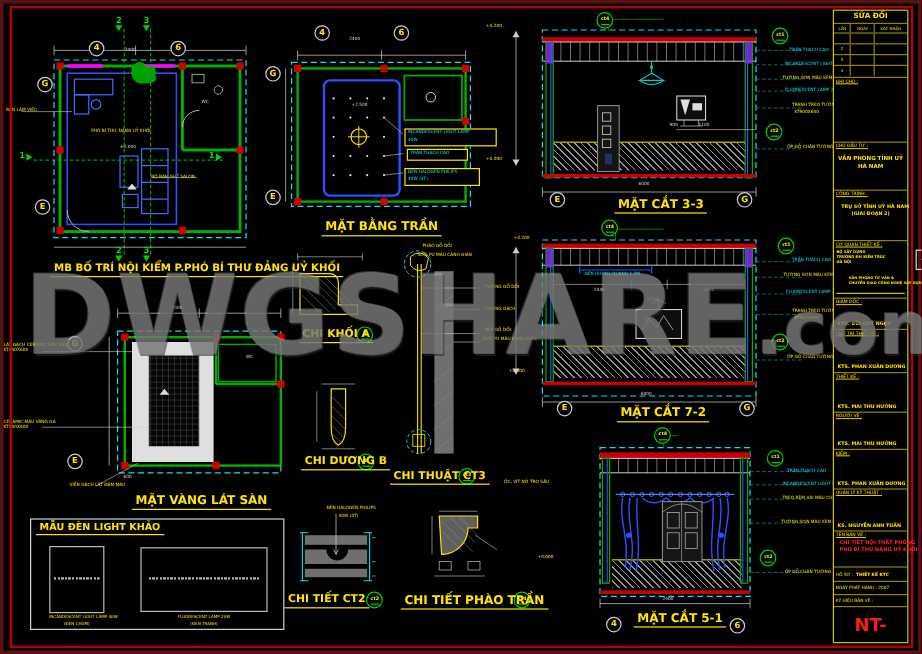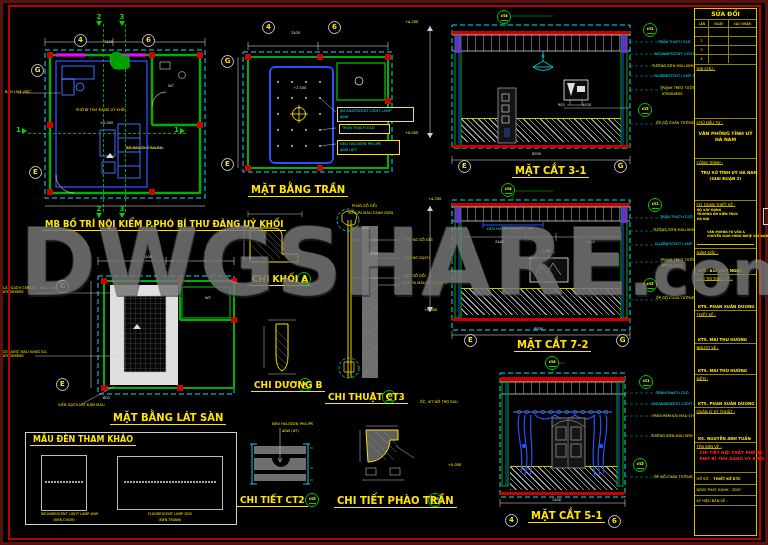--- a/index.html
+++ b/index.html
@@ -189,21 +189,21 @@
     <div>INCANDESCENT LIGHT LAMP</div>
     <div>40W</div>
   </div>
 <div class="cobox" style="left:339px;top:124px">
     <div>TRẦN THẠCH CAO</div>
   </div>
 <div class="cobox" style="left:337px;top:140px">
     <div>ĐÈN HALOGEN PHILIPS</div>
     <div>40W (4T)</div>
   </div>
-<div class="title" style="left:248px;top:184px">MẶT BẰNG TRẦN</div>
+<div class="title" style="left:268px;top:184px">MẶT BẰNG TRẦN</div>
 
 <svg style="left:443px;top:8px" width="227" height="162" viewBox="0 0 227 162" fill="none">
   <defs>
       <pattern id="tk33" width="8" height="16" patternUnits="userSpaceOnUse">
         <line x1="0" y1="0" x2="0" y2="16" stroke="#b9b9b9" stroke-width="1"></line>
       </pattern>
     </defs>
   <rect x="9" y="17" width="178" height="123" stroke="#00e5ff" stroke-width="1" stroke-dasharray="5 3"></rect>
   <rect x="9" y="23" width="178" height="4" fill="#c80000"></rect>
   <rect x="14" y="27" width="168" height="16" fill="url(#tk33)"></rect>
@@ -266,21 +266,21 @@
 <div class="t4 yel" style="left:652px;top:64px">TƯỜNG SƠN MÀU KEM BE SÁNG</div>
 <div class="t4 cyn" style="left:654px;top:74px">FLUORESCENT LAMP 20W</div>
 <div class="t4 yel" style="left:660px;top:86px">TRANH TREO TƯỜNG</div>
 <div class="t4 yel" style="left:662px;top:92px">KT900X600</div>
 <div class="t4 yel" style="left:656px;top:121px">ỐP GỖ CHÂN TƯỜNG</div>
 <div class="t4 wht" style="left:558px;top:103px">900</div>
 <div class="t4 wht" style="left:582px;top:103px">1100</div>
 <div class="t4 wht" style="left:532px;top:152px">6000</div>
 <div class="gb" style="left:458px;top:160px">E</div>
 <div class="gb" style="left:614px;top:160px">G</div>
-<div class="title" style="left:512px;top:165px">MẶT CẮT 3-1</div>
+<div class="title" style="left:512px;top:165px">MẶT CẮT 3-3</div>
 
 <svg style="left:443px;top:195px" width="227" height="150" viewBox="0 0 227 150" fill="none">
   <defs>
       <pattern id="tk22" width="8" height="14" patternUnits="userSpaceOnUse">
         <line x1="0" y1="0" x2="0" y2="14" stroke="#b9b9b9" stroke-width="1"></line>
       </pattern>
     </defs>
   <rect x="9" y="5" width="178" height="130" stroke="#00e5ff" stroke-width="1" stroke-dasharray="5 3"></rect>
   <rect x="9" y="8" width="178" height="4" fill="#c80000"></rect>
   <rect x="14" y="12" width="168" height="14" fill="url(#tk22)"></rect>
@@ -449,21 +449,21 @@
 </svg>
 <div class="gb" style="left:56px;top:280px">G</div>
 <div class="gb" style="left:56px;top:378px">E</div>
 <div class="t4 yel" style="left:3px;top:286px"><span>LÁT GẠCH CERAMIC MÀU VÀNG SẪM</span><br><span>KT600X600</span></div>
 <div class="t4 yel" style="left:3px;top:350px"><span>CERAMIC MÀU VÀNG GA</span><br><span>KT600X600</span></div>
 <div class="t4 yel" style="left:58px;top:403px">VIỀN GẠCH LÁT ĐẬM MÀU</div>
 <div class="t4 wht" style="left:126px;top:327px">±0.000</div>
 <div class="t4 wht" style="left:143px;top:255px">7400</div>
 <div class="t4 wht" style="left:103px;top:396px">600</div>
 <div class="t4 wht" style="left:205px;top:296px">WC</div>
-<div class="title" style="left:110px;top:412px">MẶT BẰNG LÁT SÀN</div>
+<div class="title" style="left:110px;top:412px">MẶT VÀNG LÁT SÀN</div>
 
 <svg style="left:240px;top:208px" width="70" height="64" viewBox="0 0 70 64" fill="none">
   <line x1="8" y1="6" x2="62" y2="6" stroke="#cfcfcf" stroke-width="0.5"></line>
     <line x1="8" y1="3" x2="8" y2="9" stroke="#cfcfcf" stroke-width="0.5"></line>
     <line x1="62" y1="3" x2="62" y2="9" stroke="#cfcfcf" stroke-width="0.5"></line>
   <line x1="4" y1="14" x2="4" y2="54" stroke="#cfcfcf" stroke-width="0.5"></line>
   <path d="M10,20 H34 Q41,20 42,27 L42,46 H58 V54 H10 Z" stroke="#ffe400" stroke-width="1"></path>
   <g stroke="#9a9a9a" stroke-width="0.4">
       <path d="M12,22 L40,50 M18,22 L44,48 M24,22 L50,48 M12,30 L34,52 M12,38 L26,52 M30,22 L56,48"></path>
     </g>
@@ -556,21 +556,21 @@
     </g>
   <line x1="10" y1="56" x2="52" y2="56" stroke="#cfcfcf" stroke-width="0.5"></line>
 </svg>
 <div class="title" style="left:334px;top:495px;font-size:10px">CHI TIẾT PHÀO TRẦN</div>
 <div class="dc" style="left:428px;top:493px">
     <span>ct4</span>
     <i></i>
   </div>
 
 <div class="abs" style="left:25px;top:432px;width:212px;height:93px;border:1px solid #cfcfcf;z-index:5"></div>
-<div class="title" style="left:30px;top:435px;font-size:8px">MẪU ĐÈN THAM KHẢO</div>
+<div class="title" style="left:30px;top:435px;font-size:8px">MẪU ĐÈN LIGHT KHẢO</div>
 <div class="abs" style="left:41px;top:455px;width:46px;height:56px;border:1px solid #bbb;z-index:5"></div>
 <div class="tline" style="left:45px;top:481px;width:38px;z-index:6"></div>
 <div class="abs" style="left:117px;top:456px;width:106px;height:54px;border:1px solid #bbb;z-index:5"></div>
 <div class="tline" style="left:124px;top:481px;width:92px;z-index:6"></div>
 <div class="abs yel" style="left:30px;top:512px;width:68px;text-align:center;z-index:6">
   <div style="font-size:5px;transform:scale(.68);transform-origin:50% 0;white-space:nowrap">INCANDESCENT LIGHT LAMP 40W</div>
   <div style="font-size:5px;transform:scale(.68);transform-origin:50% 0;white-space:nowrap">(ĐÈN CHÙM)</div>
 </div>
 <div class="abs yel" style="left:126px;top:512px;width:88px;text-align:center;z-index:6">
   <div style="font-size:5px;transform:scale(.68);transform-origin:50% 0;white-space:nowrap">FLUORESCENT LAMP 20W</div>
@@ -672,13 +672,14 @@
   </div>
   <div class="sec" style="height:12px;display:flex;align-items:center">
     <span style="font-size:5px;transform:scale(.72);transform-origin:0 50%;white-space:nowrap;padding-left:2px"><span>HỒ SƠ :</span>&nbsp;&nbsp;<span class="b">THIẾT KẾ KTC</span></span>
   </div>
   <div class="sec" style="height:11px;display:flex;align-items:center">
     <span style="font-size:5px;transform:scale(.72);transform-origin:0 50%;white-space:nowrap;padding-left:2px">NGÀY PHÁT HÀNH : 2007</span>
   </div>
   <div class="sec" style="height:10px;display:flex;align-items:center">
     <span style="font-size:5px;transform:scale(.72);transform-origin:0 50%;white-space:nowrap;padding-left:2px">KÝ HIỆU BẢN VẼ :</span>
   </div>
+  <div class="ntcode">NT-</div>
 </div>
 
 </body></html>

